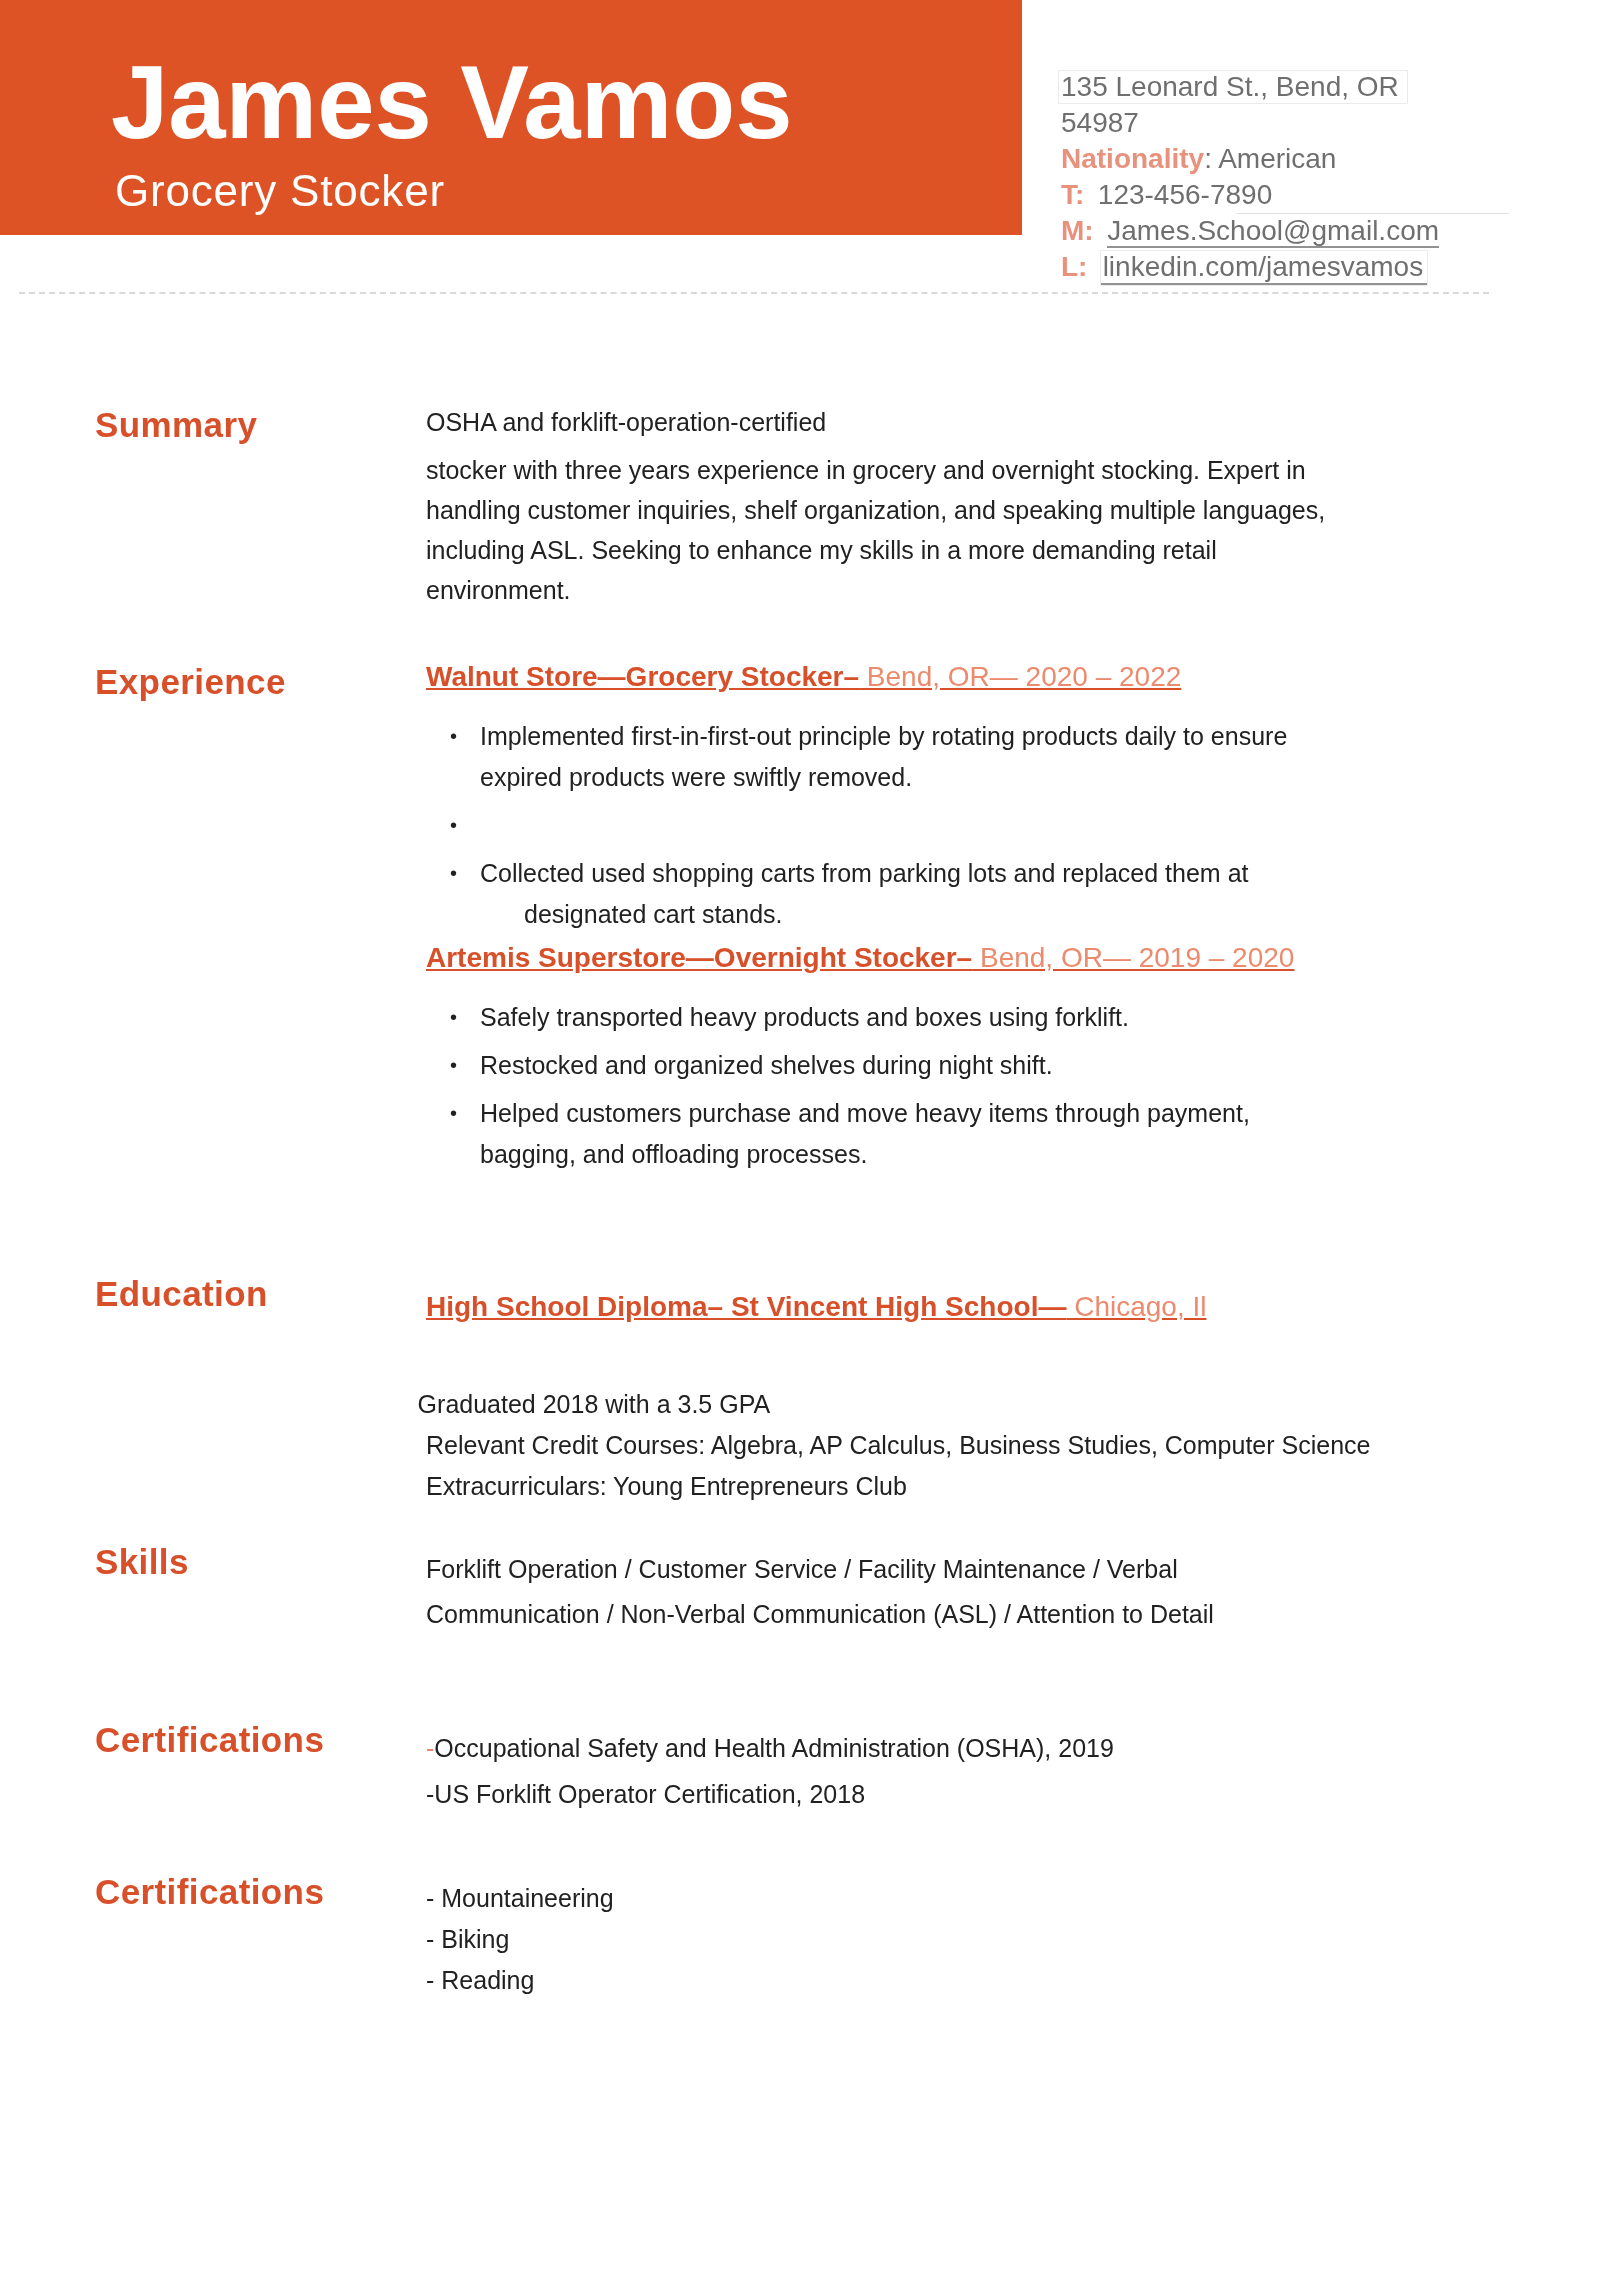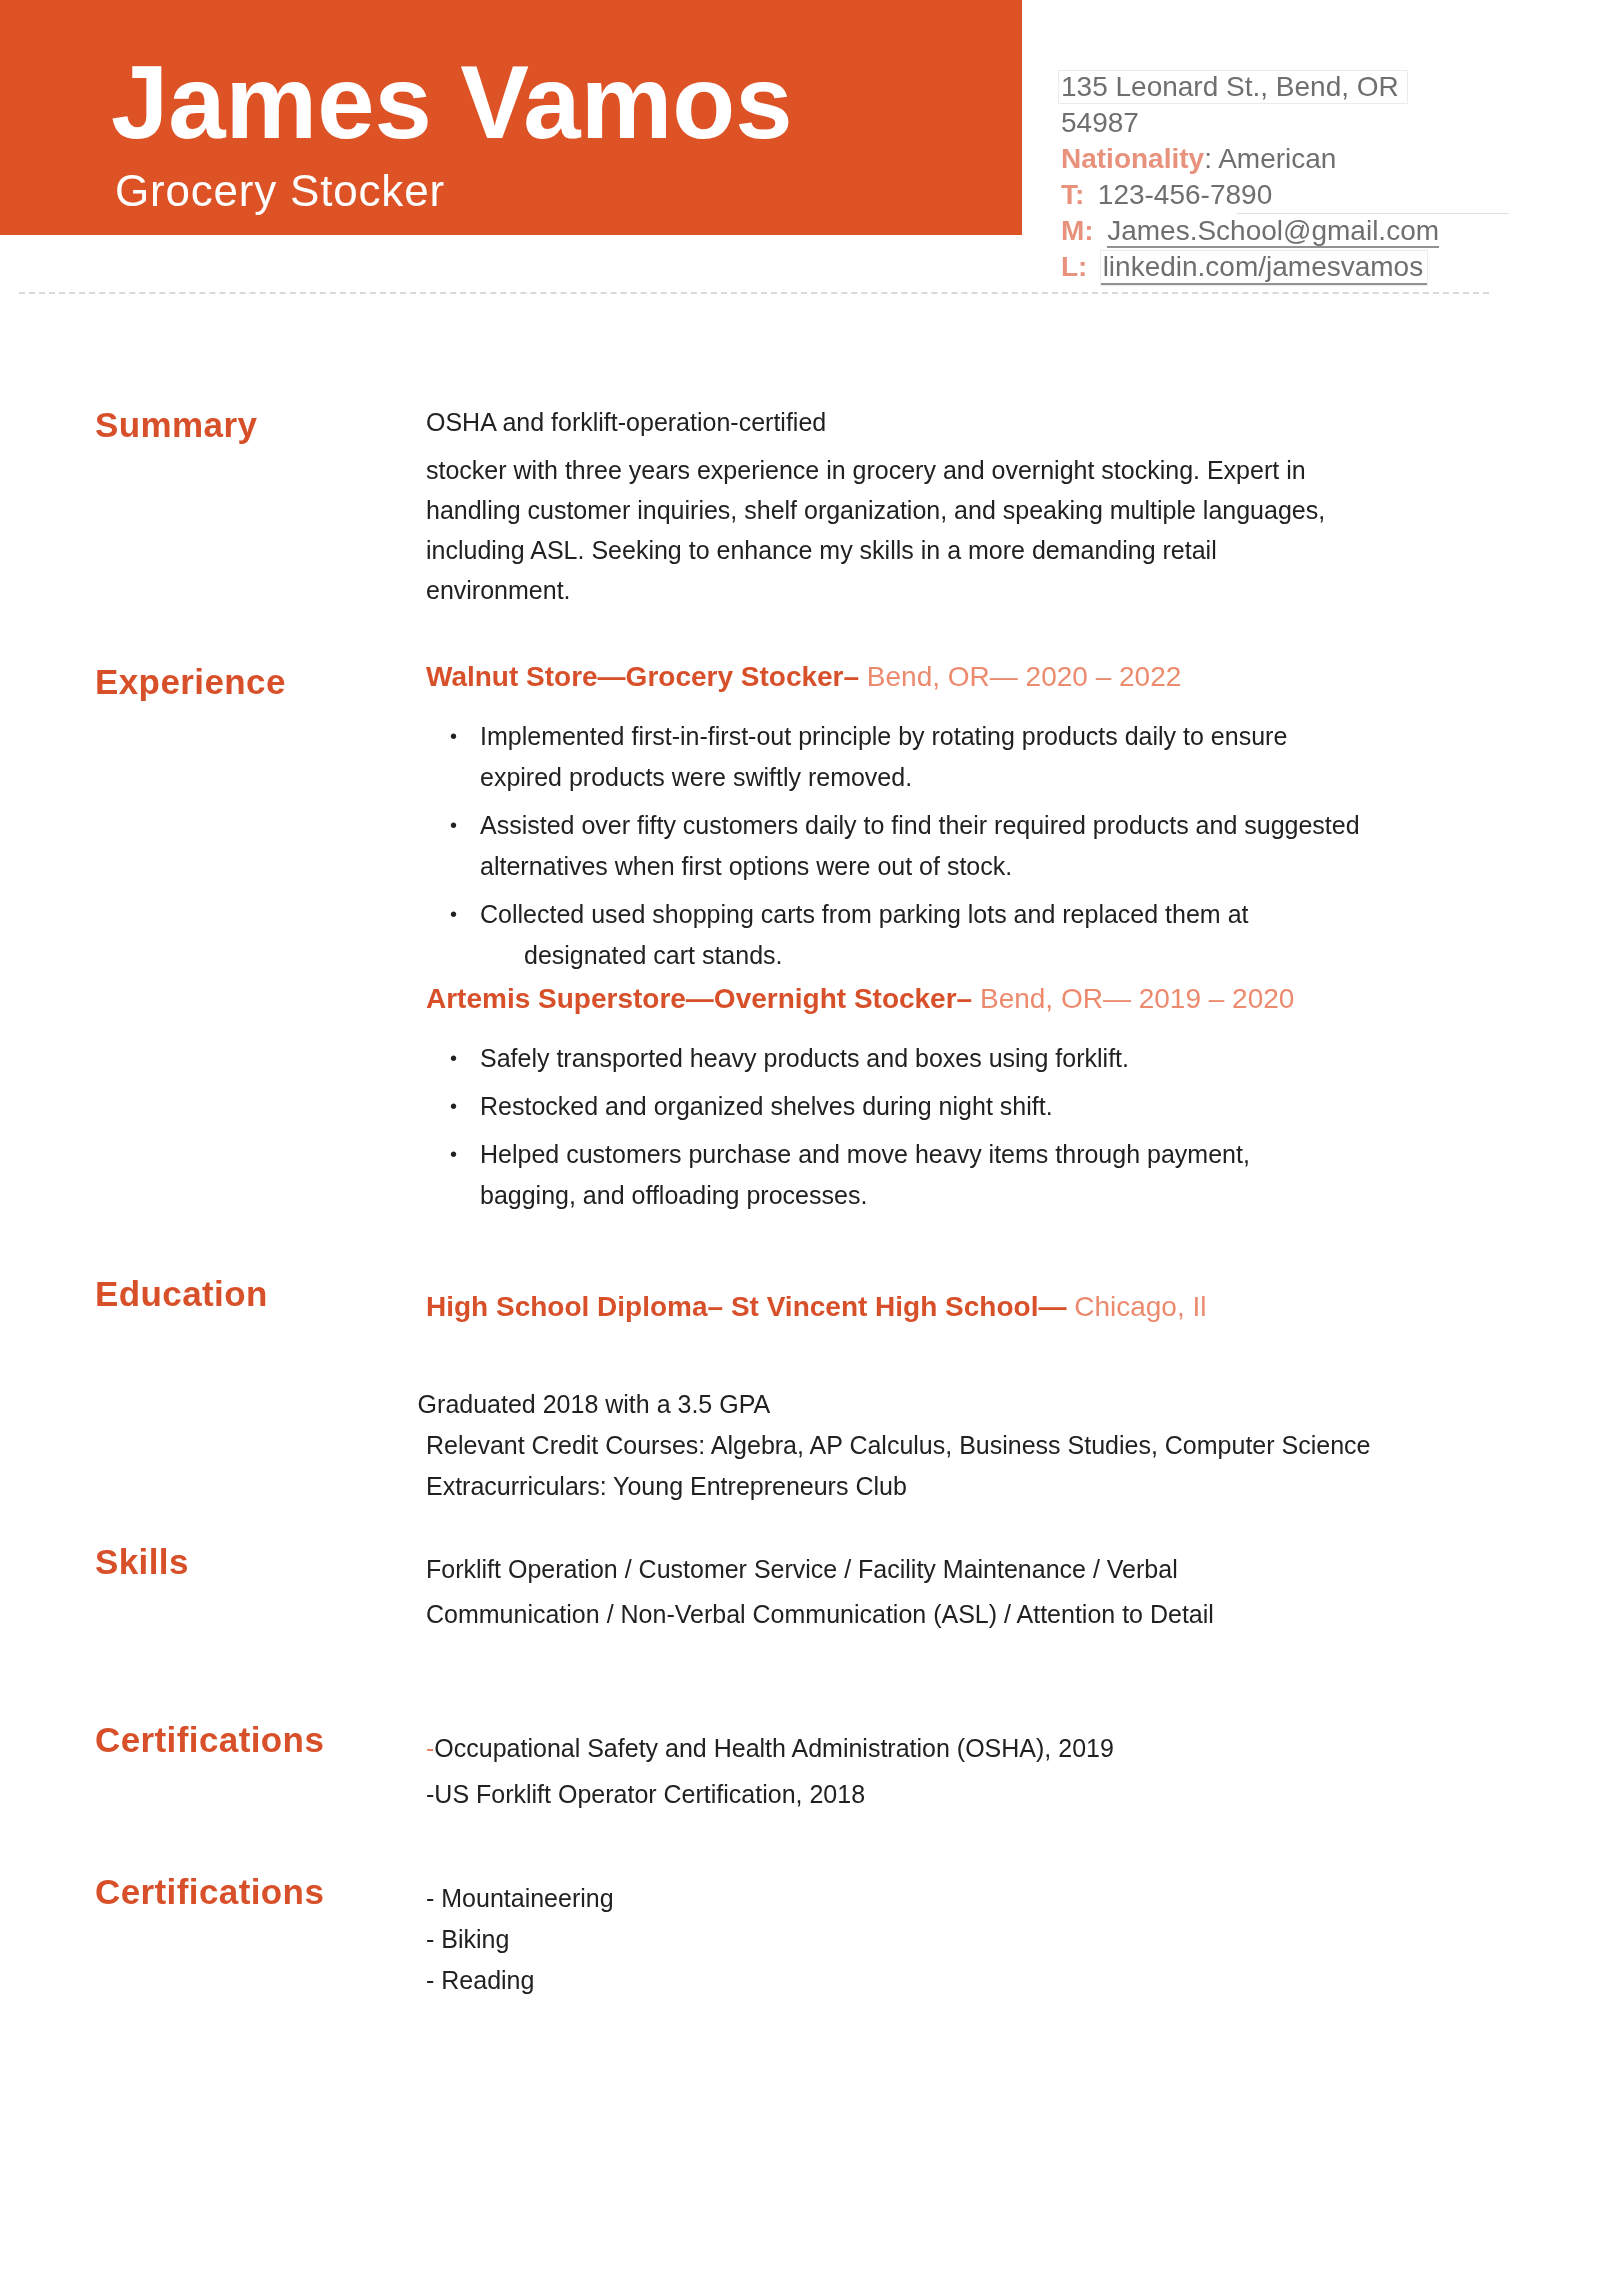--- a/index.html
+++ b/index.html
@@ -19,21 +19,21 @@
   .addr1{box-shadow:0 0 0 0.8px #E7E7E7;padding:0 8.4px 0.8px 1.7px;margin-left:-1.7px;}
   .u-link{color:#6F6F6F;text-decoration:none;border-bottom:2.5px solid #929292;padding-bottom:0px;}
   .lk-box{box-shadow:0 0 0 0.8px #E7E7E7;padding:0 3.4px 0.8px 1.7px;}
   .phone-tail{position:absolute;left:176px;top:144px;width:272px;height:0;border-bottom:1.7px solid #E0E0E0;}
   .gap-s{display:inline-block;width:13.5px;}
   
   .sec-heading{position:absolute;left:95px;font-size:35px;font-weight:700;color:#D7502A;letter-spacing:0.4px;white-space:nowrap;}
   .content{position:absolute;left:426px;font-size:25px;color:#212121;}
   .tline{line-height:40px;white-space:nowrap;}
   .first-gap{margin-bottom:8.4px;}
-  .job-title{font-size:28px;font-weight:700;color:#D7502A;line-height:34px;margin-bottom:22px;white-space:nowrap;}
+  .job-title{font-size:28px;font-weight:700;color:#D7502A;line-height:34px;margin-bottom:22px;white-space:nowrap;text-decoration:underline;}
   .job-title .meta{color:#EC8A6E;font-weight:400;}
   .bullets{margin:0 0 3.4px 0;padding:0;}
   .bullet{display:flex;margin-bottom:6.8px;}
   .bullet .dot{flex:none;width:30px;padding-left:24px;font-size:20px;line-height:41px;color:#212121;}
   .bline{line-height:41px;white-space:nowrap;}
   .edu-lines{margin-top:60px;}
   .eline{line-height:41px;white-space:nowrap;}
   .eline.shift{margin-left:-8.4px;}
   .sline{line-height:45px;white-space:nowrap;}
   .cline{line-height:46px;white-space:nowrap;}
@@ -76,24 +76,20 @@
     <div class="bullets">
       <div class="bullet">
         <span class="dot">•</span>
         <span>
           <span class="bline" style="display:block;">Implemented first-in-first-out principle by rotating products daily to ensure</span>
           <span class="bline" style="display:block;">expired products were swiftly removed.</span>
         </span>
       </div>
       <div class="bullet">
         <span class="dot">•</span>
-        <span>
-          <span class="bline" style="display:block;">Assisted over fifty customers daily to find their required products and suggested</span>
-          <span class="bline" style="display:block;">alternatives when first options were out of stock.</span>
-        </span>
       </div>
       <div class="bullet">
         <span class="dot">•</span>
         <span>
           <span class="bline" style="display:block;">Collected used shopping carts from parking lots and replaced them at</span>
           <span class="bline" style="display:block;margin-left:44px;">designated cart stands.</span>
         </span>
       </div>
     </div>
     <div class="job-title"><span>Artemis Superstore—Overnight Stocker–</span><span class="meta"> Bend, OR— 2019 – 2020</span></div>

